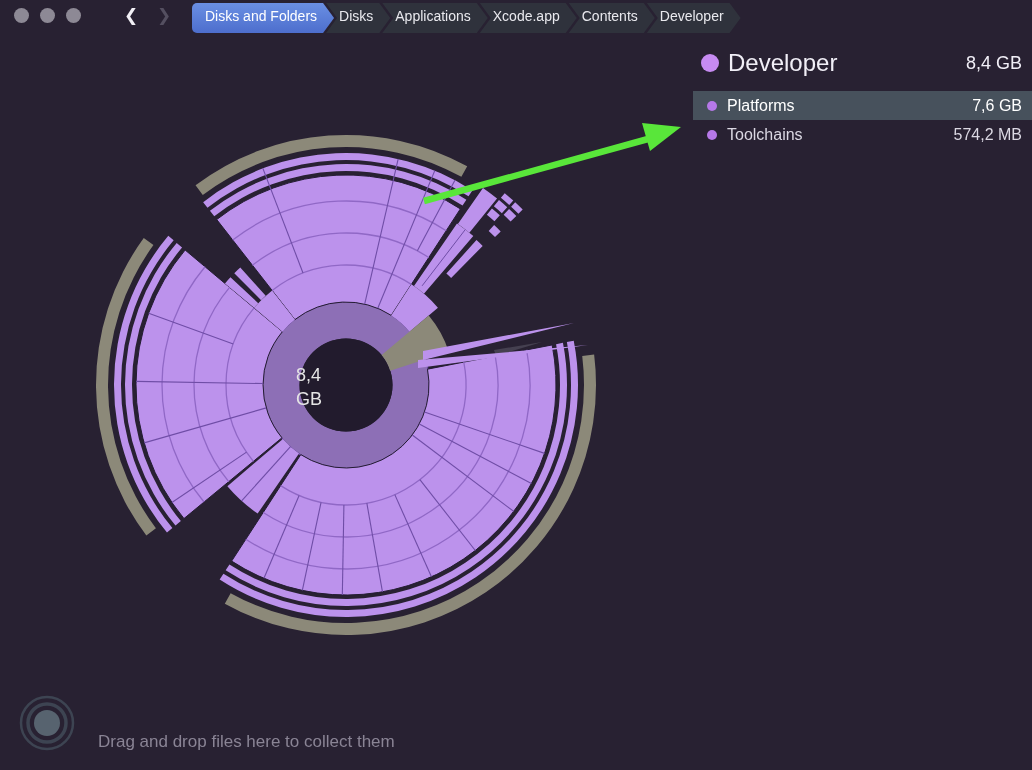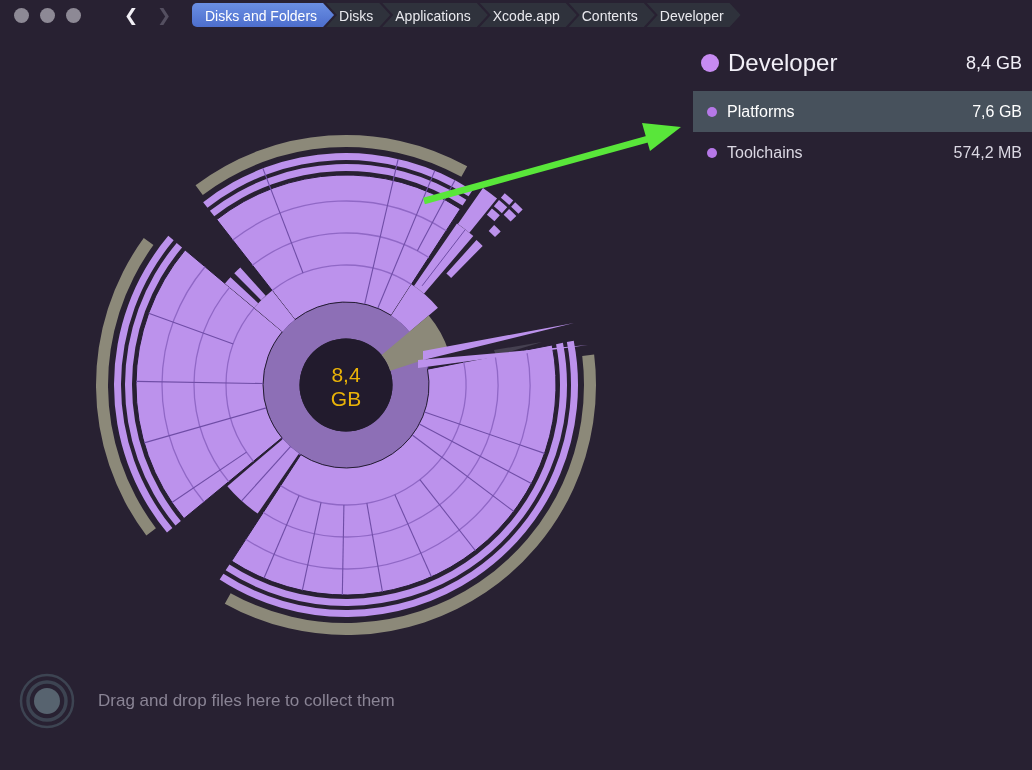--- a/index.html
+++ b/index.html
@@ -11,52 +11,52 @@
   }
   
   .titlebar{position:absolute;top:0;left:0;width:1032px;height:32px}
   .lights{position:absolute;left:14px;top:8px;display:flex;gap:11px}
   .light{width:15px;height:15px;border-radius:50%;background:#8d8995}
   .navchev{position:absolute;top:2px;font-size:17px;line-height:28px;width:20px;text-align:center;cursor:default}
   .back{left:121px;color:#f2f0f6}
   .fwd{left:154px;color:#544f60}
   .crumbs{position:absolute;left:192px;top:3px;display:flex;height:26px}
   .crumb{
-    position:relative;height:24px;line-height:26px;font-size:14px;color:#e9e9ee;
+    position:relative;height:30px;line-height:26px;font-size:14px;color:#e9e9ee;
     background:#2f323c;padding:0 17px 0 13px;white-space:nowrap;
     clip-path:polygon(0 0, calc(100% - 11px) 0, 100% 50%, calc(100% - 11px) 100%, 0 100%, 11px 50%);
     margin-left:-8px;
   }
   .crumb:first-child{
     margin-left:0;color:#fff;
     background:linear-gradient(180deg,#6a8fe3,#4d6ecd);
     border-radius:5px 0 0 5px;
     clip-path:polygon(0 0, calc(100% - 11px) 0, 100% 50%, calc(100% - 11px) 100%, 0 100%);
   }
   
   #chart-svg{position:absolute;left:0;top:0}
   .center-label{
-    position:absolute;left:296px;top:363px;width:100px;text-align:center;
-    color:#eab308;font-size:21px;line-height:24px;pointer-events:none;
+    position:absolute;left:296px;top:363px;width:100px;
+    color:#e5e5e5;font-size:18px;line-height:24px;pointer-events:none;
   }
   
   .panel{position:absolute;top:42px;right:0;width:339px}
   .p-header{display:flex;align-items:center;height:42px;padding:0 10px 0 8px}
   .p-dot{width:18px;height:18px;border-radius:50%;background:#c78bf2;margin-right:9px;flex:none}
   .p-title{font-size:24px;color:#f1eff7}
   .p-value{margin-left:auto;font-size:18px;color:#f1eff7}
   .p-spacer{height:7px}
-  .row{display:flex;align-items:center;height:41px;padding:0 10px 0 14px;font-size:16px;color:#dbd8e3}
+  .row{display:flex;align-items:center;height:29px;padding:0 10px 0 14px;font-size:16px;color:#dbd8e3}
   .row .dot{width:10px;height:10px;border-radius:50%;background:#b678e8;margin-right:10px;flex:none}
   .row .val{margin-left:auto}
   .row.selected{background:#47515c;color:#ffffff}
   .row.dim{color:#77717f}
   .row.dim .dot{background:#474250}
   
-  .collect{position:absolute;left:18px;top:672px;display:flex;align-items:center}
+  .collect{position:absolute;left:18px;top:694px;display:flex;align-items:flex-end}
   .collect-text{margin-left:22px;font-size:17px;color:#8a8495}
 </style>
 </head>
 <body>
 
 <svg id="chart-svg" width="1032" height="770" viewBox="0 0 1032 770">
     <path fill-rule="evenodd" d="M 263 385 a 83 83 0 1 0 166 0 a 83 83 0 1 0 -166 0 M 299.5 385 a 46.5 46.5 0 1 0 93 0 a 46.5 46.5 0 1 0 -93 0" fill="#8d6fb6"></path>
     <circle cx="346" cy="385" r="46.5" fill="#221b2d"></circle>
     <path d="M 262.5 385 a 83.5 83.5 0 1 0 167 0 a 83.5 83.5 0 1 0 -167 0" fill="none" stroke="#6f4da6" stroke-width="1.2"></path>
     <path d="M 216.71109018161164 219.51774174258847 A 210 210 0 0 1 460.3741973531556 208.87918073146088 L 391.2050399062472 315.39034286052976 A 83 83 0 0 0 294.9000975479703 319.5951074506421 Z" fill="#bc92ec" stroke="#241c33" stroke-width="1"></path>

